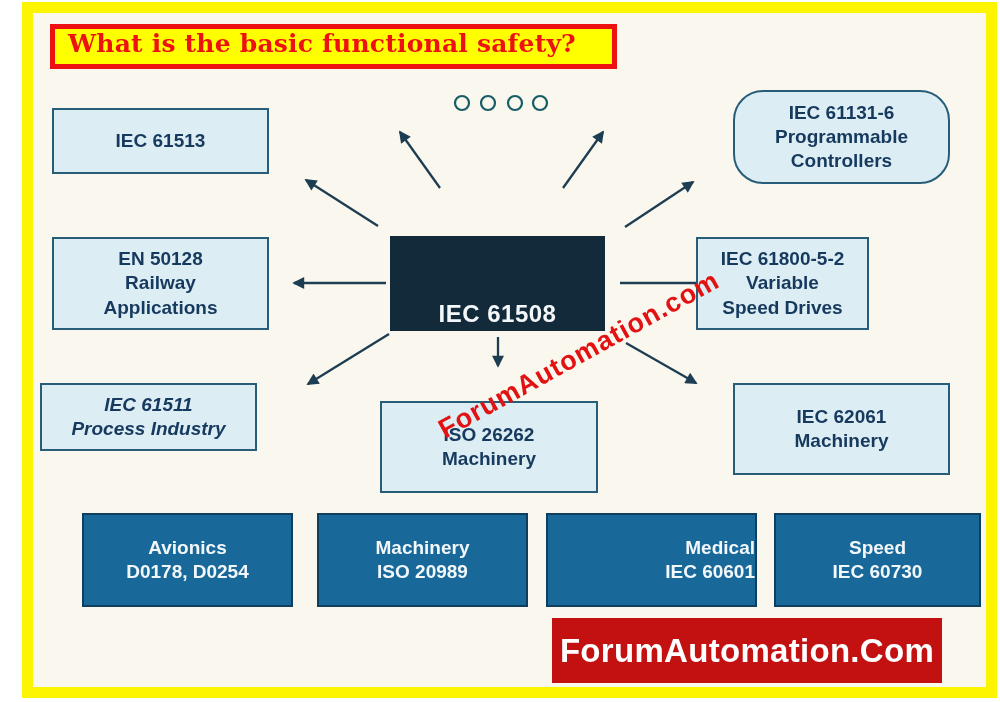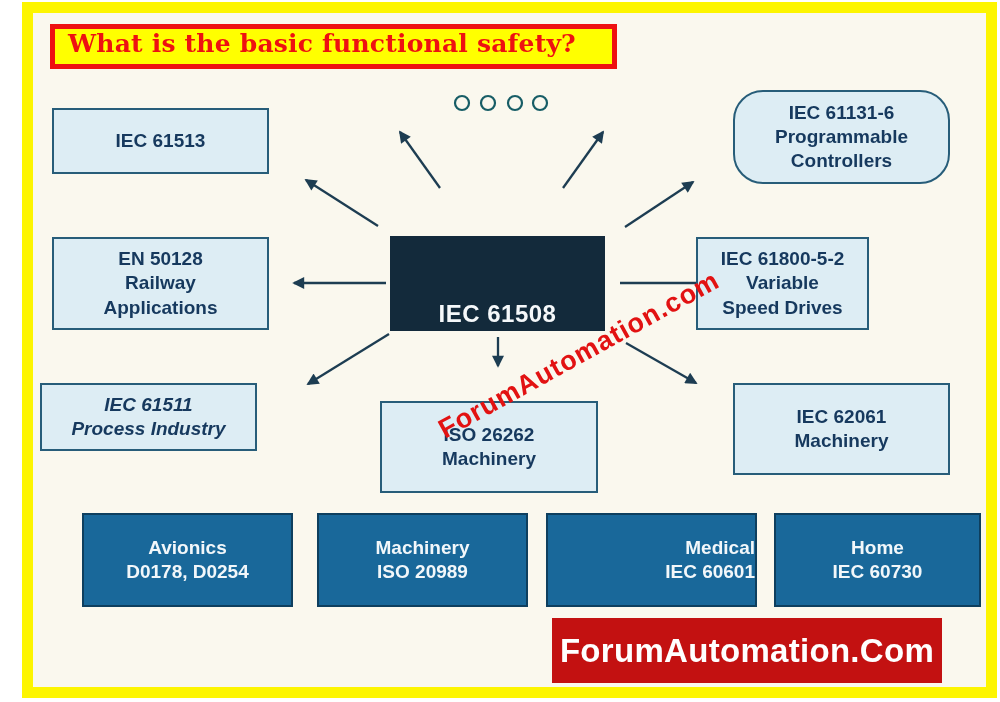--- a/index.html
+++ b/index.html
@@ -126,21 +126,21 @@
     <div class="label">Machinery</div>
     <div class="code">ISO 20989</div>
   </div>
 
   <div class="node dark b-medical">
     <div class="label">Medical</div>
     <div class="code">IEC 60601</div>
   </div>
 
   <div class="node dark b-home">
-    <div class="label">Home</div>
+    <div class="label">Speed</div>
     <div class="code">IEC 60730</div>
   </div>
 
   <div class="watermark">ForumAutomation.com</div>
 
   <div class="banner">
     <span>ForumAutomation.Com</span>
   </div>
 </div>
 

